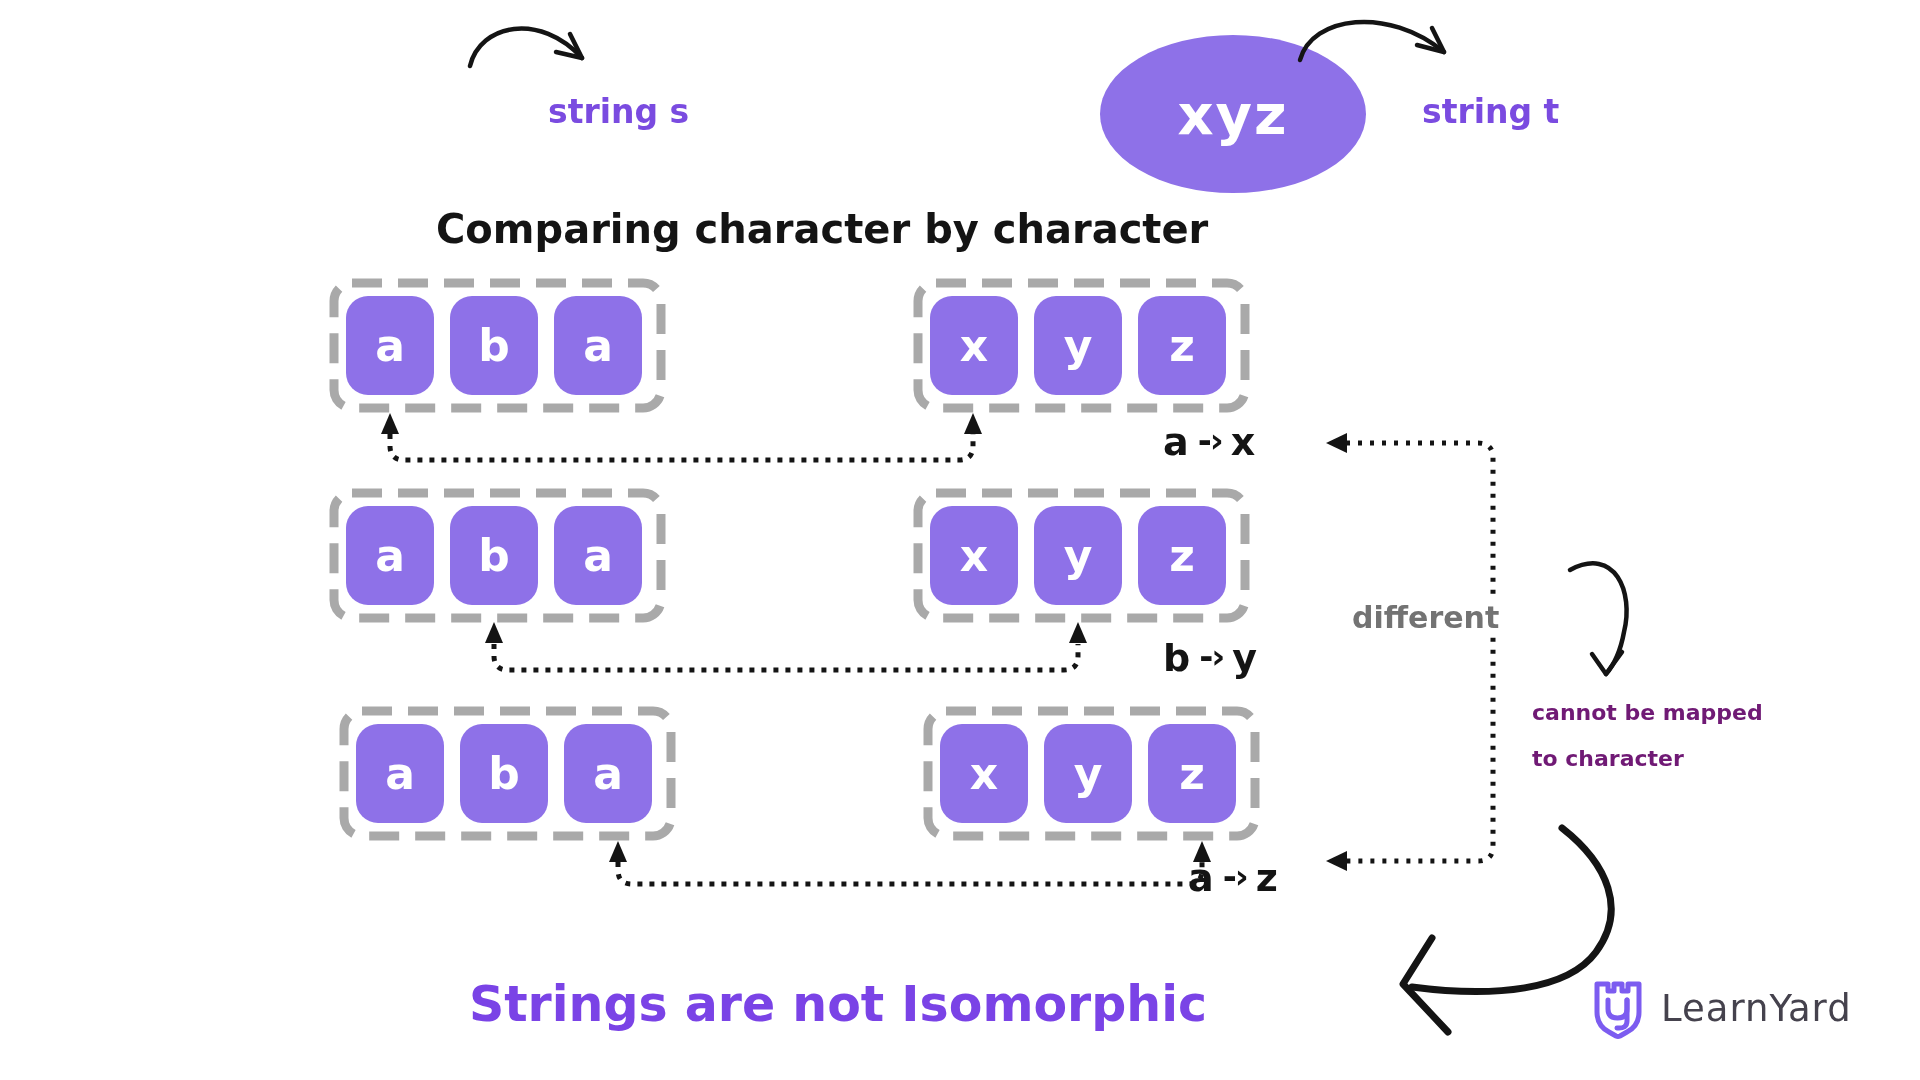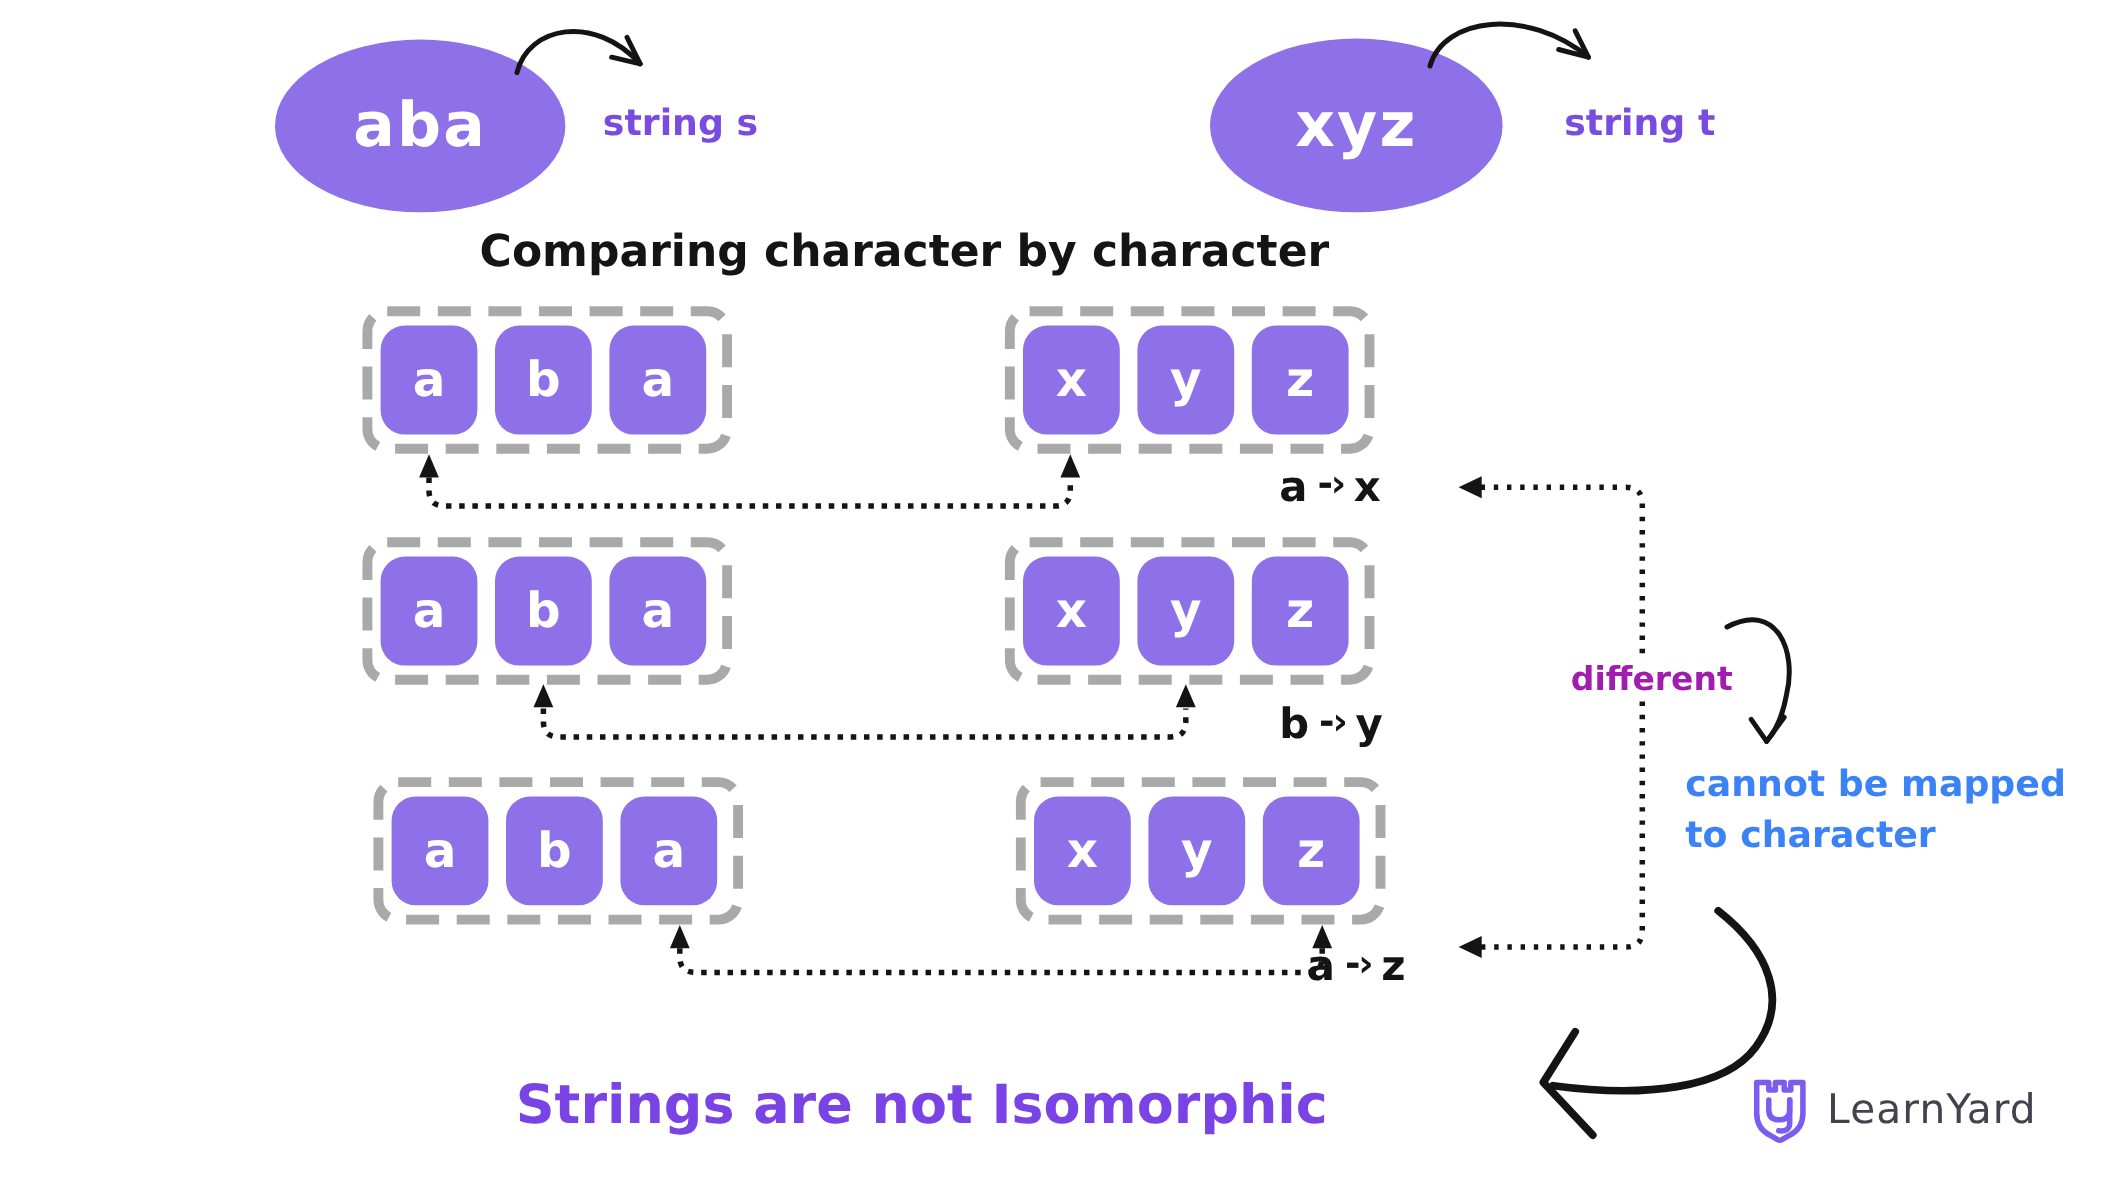--- a/index.html
+++ b/index.html
@@ -30,26 +30,26 @@
     display:flex;align-items:center;justify-content:center;
     color:#ffffff;font-weight:bold;font-size:44px;
   }
   
   .maplabel{
     position:absolute;color:#141414;font-weight:bold;font-size:38px;white-space:nowrap;
     z-index:3;display:flex;align-items:center;gap:9px;
   }
   .maplabel .marr{font-size:34px;letter-spacing:-2px;transform:translateY(-2px);}
   .difflabel{
-    position:absolute;left:1418px;top:598px;z-index:3;background:#ffffff;
-    color:#a21caf;font-weight:bold;font-size:30px;padding:2px 10px;white-space:nowrap;text-align:right;
+    position:absolute;left:1342px;top:598px;z-index:3;background:#ffffff;
+    color:#737373;font-weight:bold;font-size:30px;padding:2px 10px;white-space:nowrap;text-align:right;
   }
   .note{
     position:absolute;left:1532px;top:690px;z-index:3;
-    color:#3b82f6;font-weight:bold;font-size:33px;line-height:46px;white-space:nowrap;
+    color:#701a75;font-weight:bold;font-size:22px;line-height:46px;white-space:nowrap;
   }
   .conclusion{
     position:absolute;left:338px;top:976px;width:1000px;text-align:center;z-index:3;
     color:#7a43e6;font-weight:800;font-size:49px;letter-spacing:0px;white-space:nowrap;
   }
   .brand{
     position:absolute;left:1591px;top:976px;z-index:3;display:flex;align-items:center;gap:16px;text-align:center;
   }
   .brandname{color:#45424d;font-weight:500;font-size:37px;letter-spacing:1px;}
   #overlay{position:absolute;left:0;top:0;z-index:1;}
@@ -100,23 +100,20 @@
       <path d="M 1570,570 C 1615,546 1634,592 1624,632 C 1620,654 1613,666 1606,674"></path>
       <path d="M 1606,674 L 1592,654 M 1606,674 L 1622,652"></path>
     </g>
 
     <g stroke="#141414" stroke-width="7" fill="none" stroke-linecap="round" stroke-linejoin="round">
       <path d="M 1562,828 C 1608,864 1627,910 1596,952 C 1568,990 1495,998 1412,987"></path>
       <path d="M 1432,938 L 1403,984 L 1448,1032"></path>
     </g>
   </svg>
 
-  <div class="bigellipse" style="left:250px;top:36px;width:264px;height:157px;">
-    <span>aba</span>
-  </div>
   <div class="caption txt-layer" style="left:548px;top:92px;">string s</div>
 
   <div class="bigellipse" style="left:1100px;top:35px;width:266px;height:158px;">
     <span>xyz</span>
   </div>
   <div class="caption txt-layer" style="left:1422px;top:92px;">string t</div>
 
   <div class="maintitle txt-layer">Comparing character by character</div>
 
   <div class="row" style="top:278px;">

